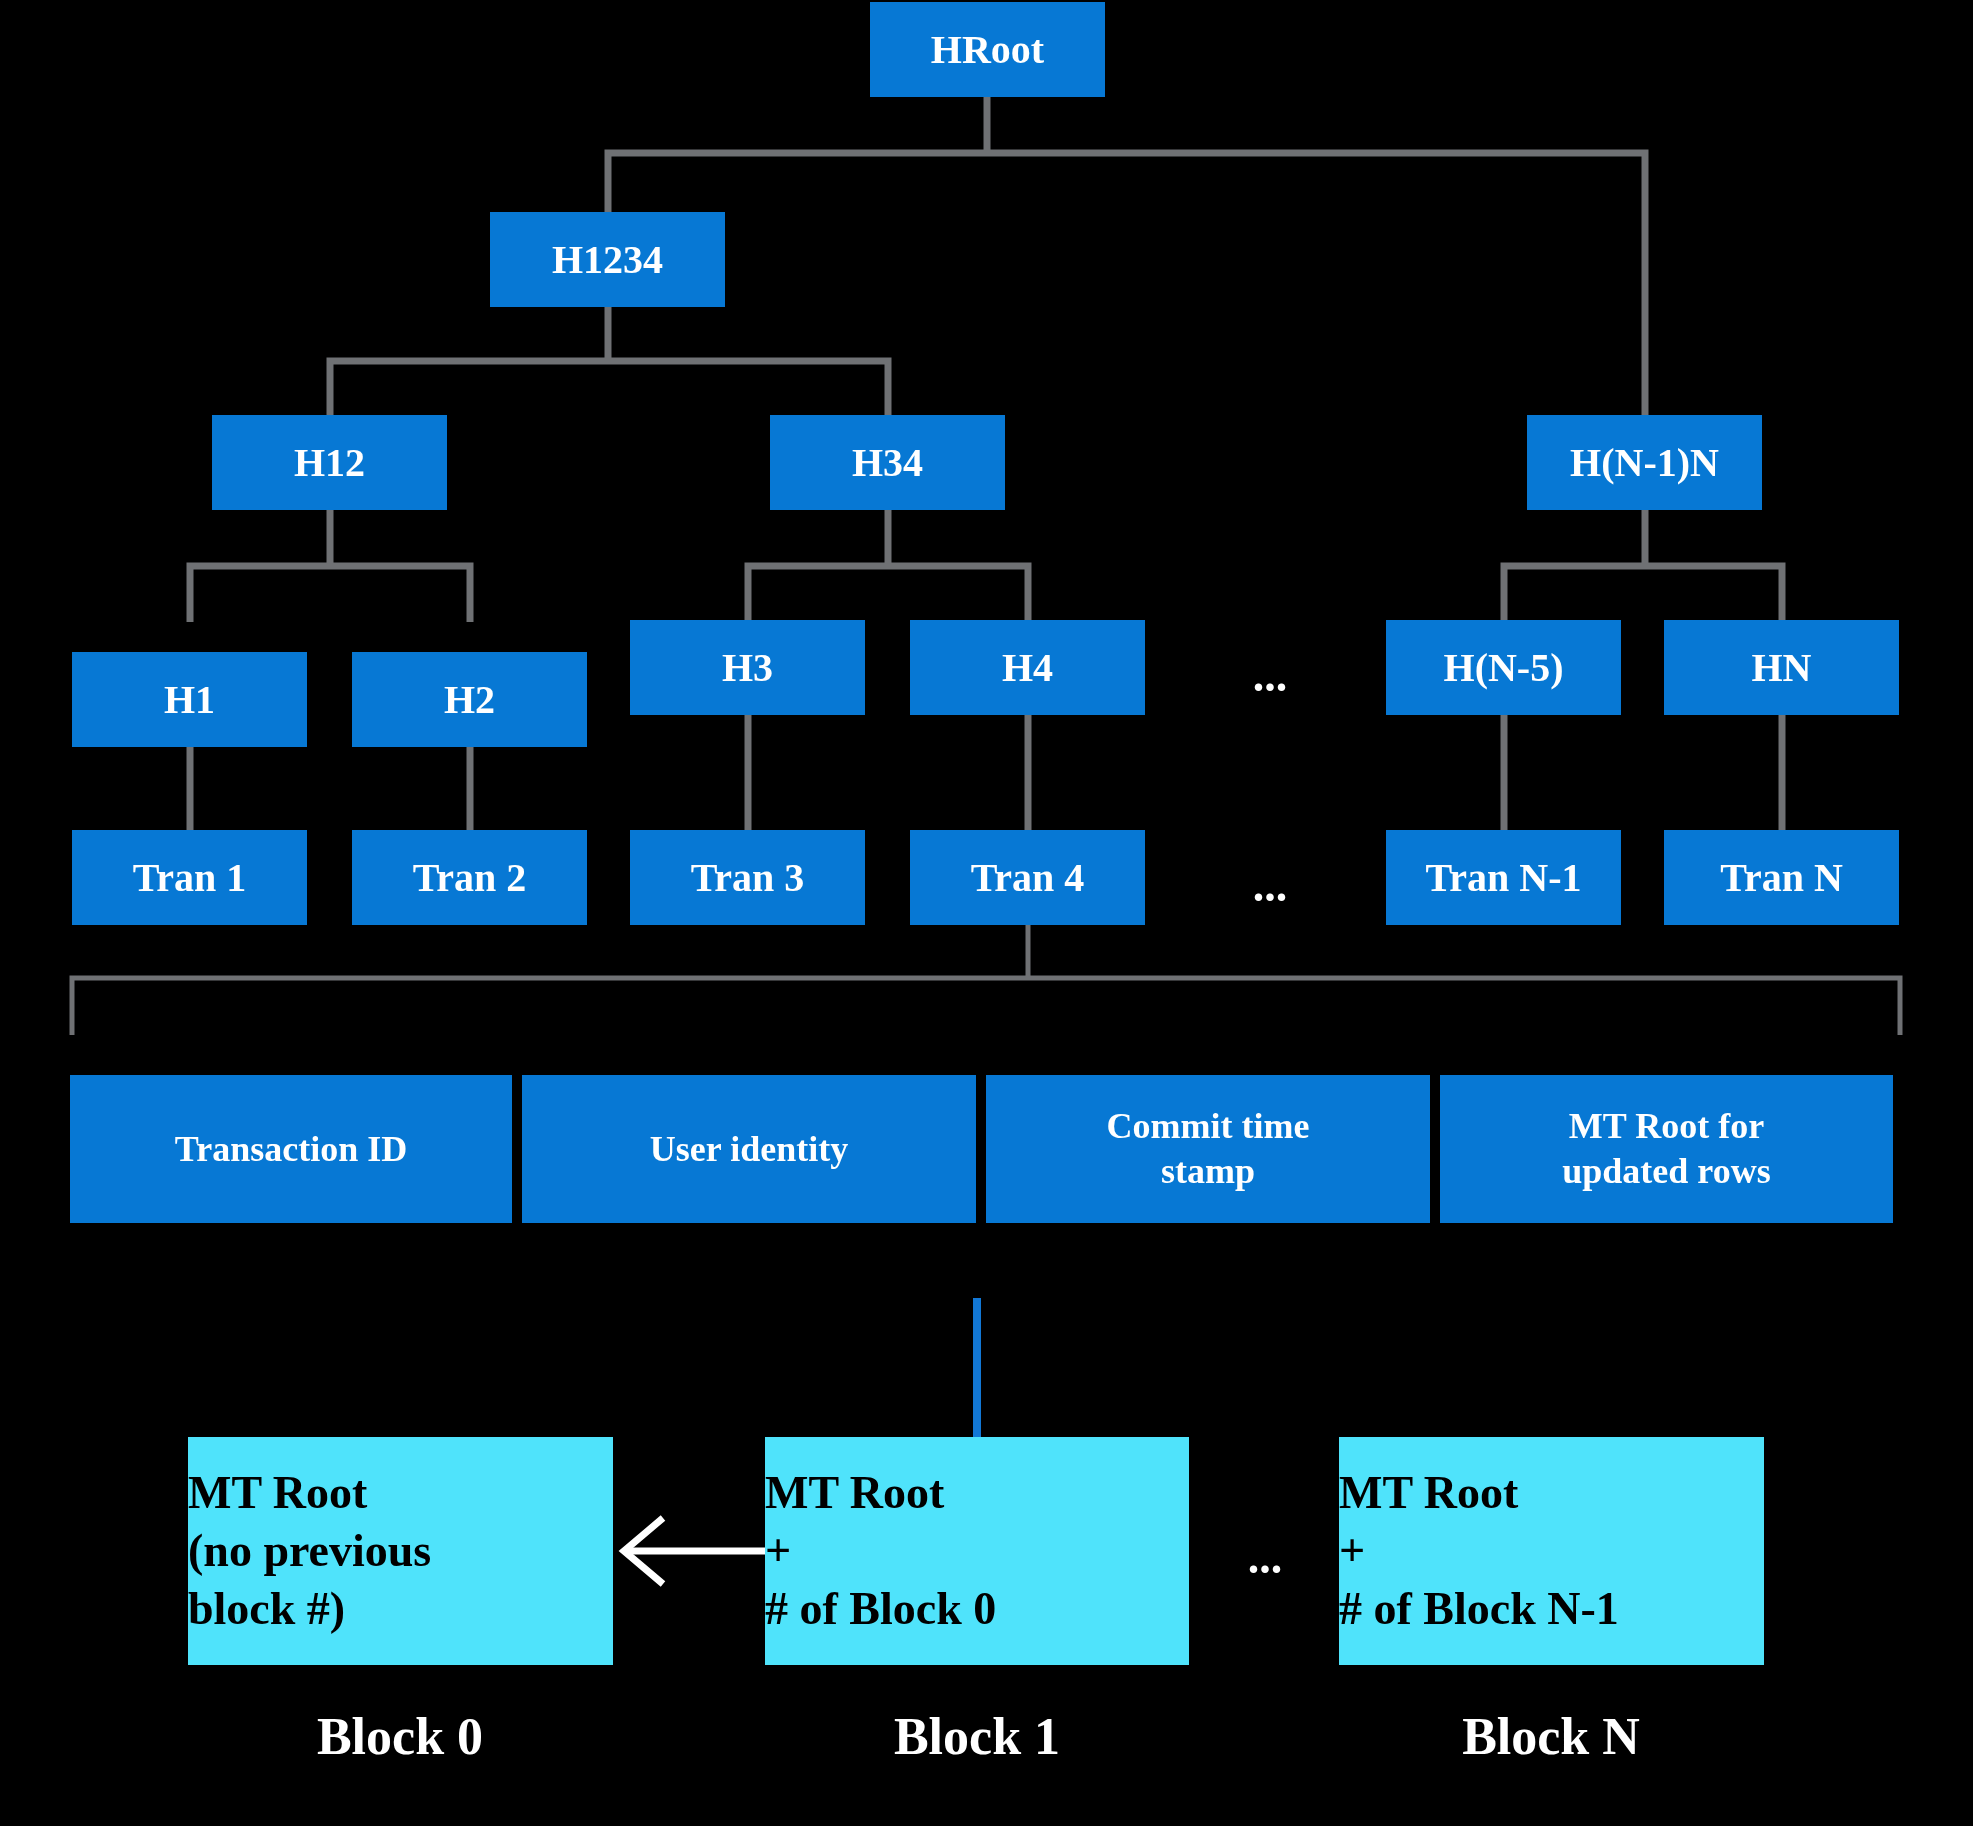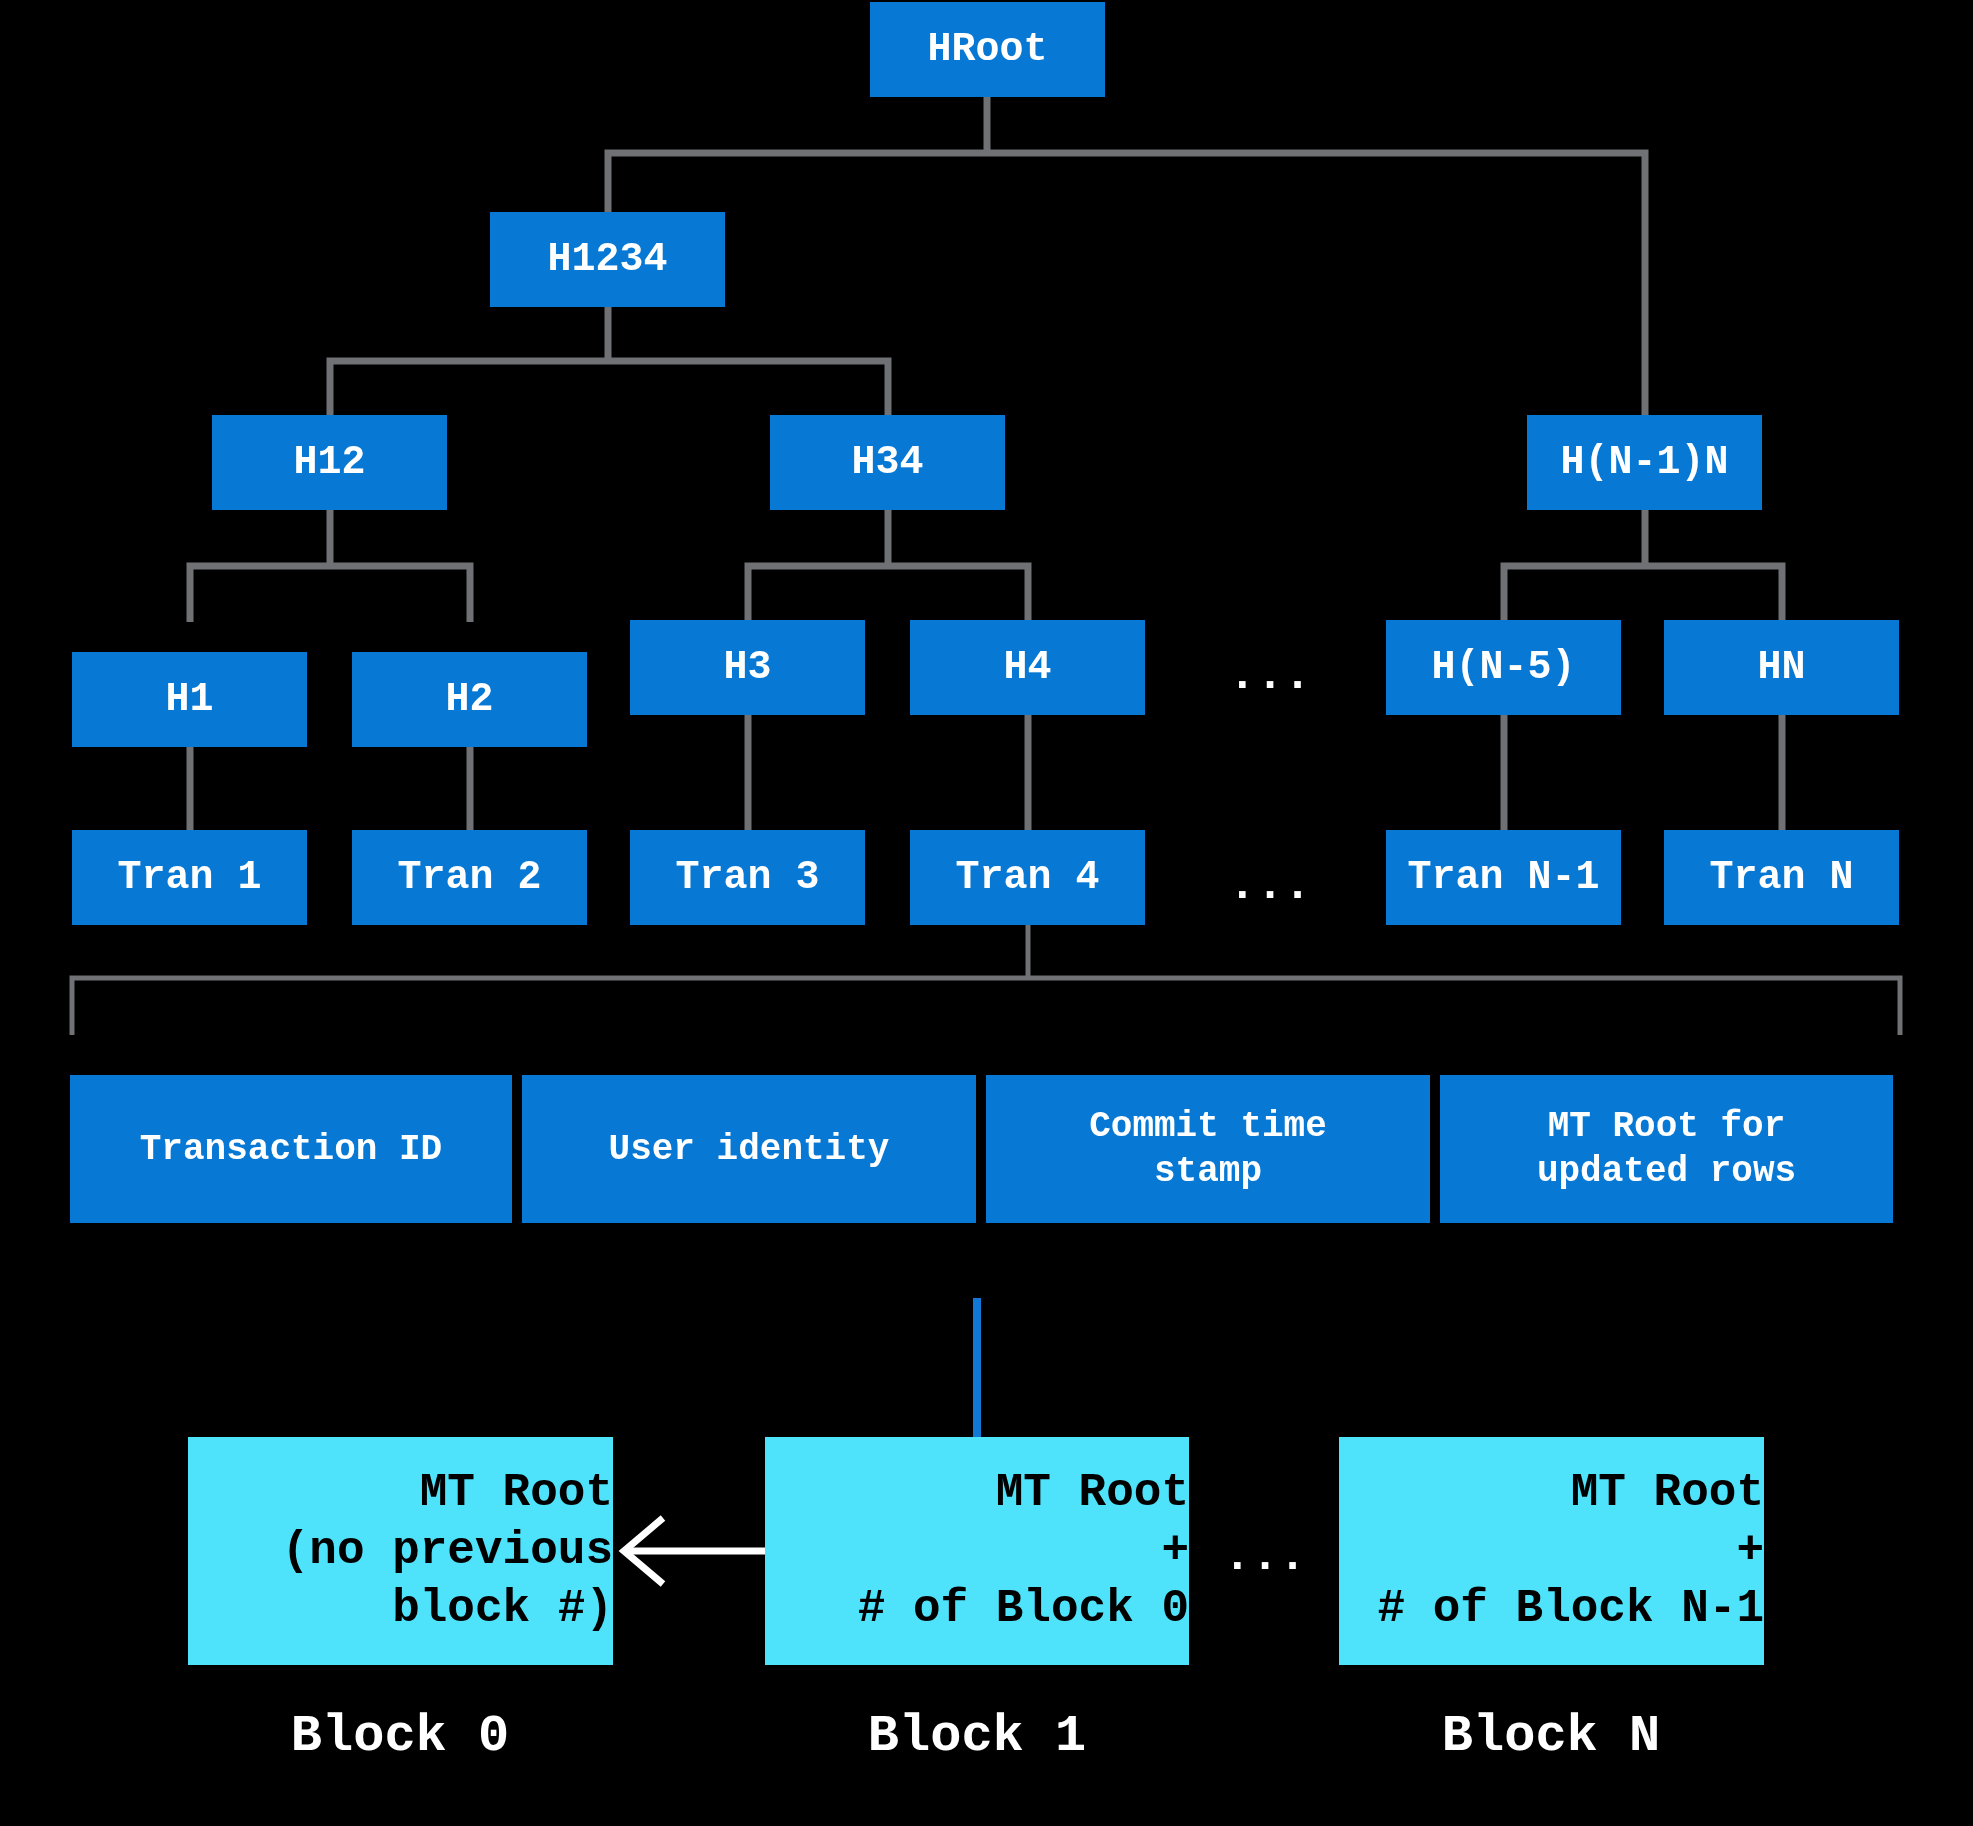--- a/index.html
+++ b/index.html
@@ -1,20 +1,20 @@
 <!DOCTYPE html>
 <html style="--background: #000000; --node-blue: #0778D4; --block-cyan: #4FE3FB; --connector-gray: #6F7174; --link-blue: #1278D6; --arrow-white: #FFFFFF; --node-text: #FFFFFF; --block-text: #000000;"><head>
 <meta charset="utf-8">
 <style>
   html,body{margin:0;padding:0;background:#000;}
   .canvas{
     position:relative;
     width:1973px;height:1826px;
     background:var(--background,#000000);
-    font-family:Liberation Mono, monospace;
+    font-family:Liberation Serif, serif;
     overflow:hidden;
   }
   svg.connectors{position:absolute;left:0;top:0;width:1973px;height:1826px;}
   .node{
     position:absolute;width:235px;height:95px;
     background:var(--node-blue,#0778D4);
     color:var(--node-text,#FFFFFF);
     display:flex;align-items:center;justify-content:center;
     font-weight:bold;font-size:40px;white-space:nowrap;
   }
@@ -28,21 +28,21 @@
     position:absolute;top:1075px;height:148px;
     background:var(--node-blue,#0778D4);
     color:var(--node-text,#FFFFFF);
     display:flex;flex-direction:column;align-items:center;justify-content:center;
     font-weight:bold;font-size:36px;line-height:45px;text-align:center;
   }
   .block{
     position:absolute;top:1437px;height:228px;
     background:var(--block-cyan,#4FE3FB);
     color:var(--block-text,#000000);
-    display:flex;flex-direction:column;align-items:flex-end;justify-content:center;
+    display:flex;flex-direction:column;align-items:flex-start;justify-content:center;
     font-weight:bold;font-size:46px;line-height:58px;text-align:center;white-space:nowrap;
   }
   .block-dots{
     position:absolute;top:1437px;height:228px;width:110px;
     color:#fff;font-weight:bold;font-size:46px;
     display:flex;align-items:center;justify-content:center;
   }
   .block-dots > span{transform:translateY(6px);}
   .block-label{
     position:absolute;top:1700px;height:72px;width:420px;

